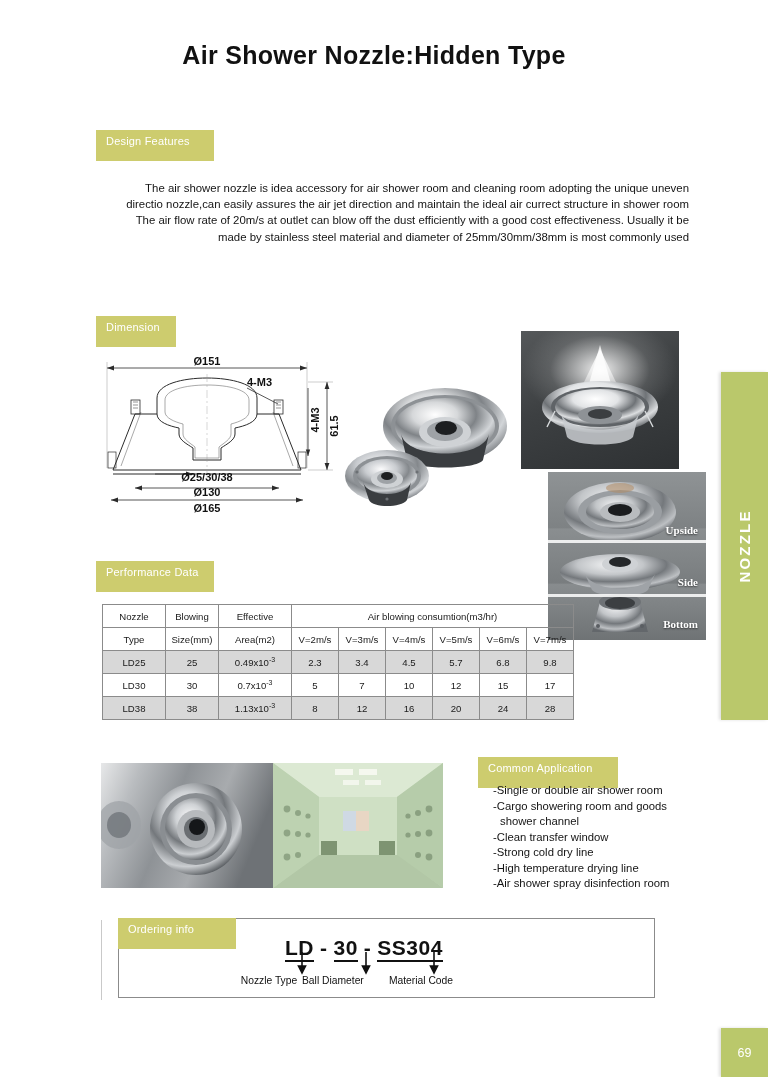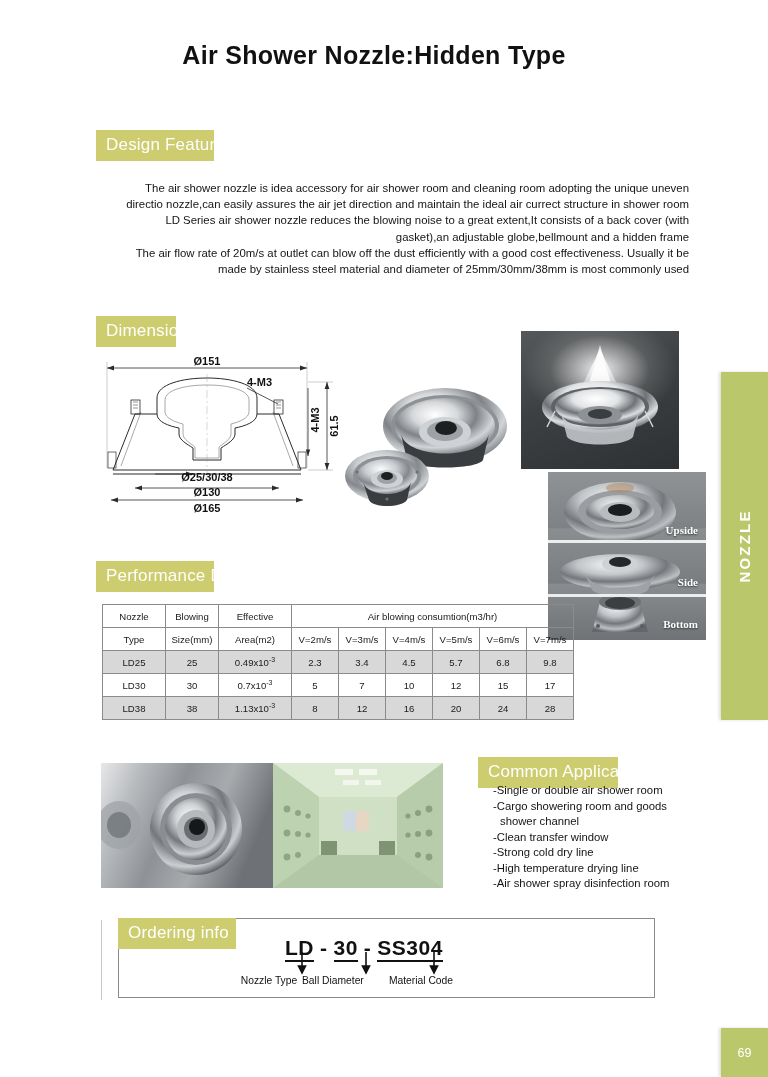--- a/index.html
+++ b/index.html
@@ -27,22 +27,22 @@
     letter-spacing: 0.3px;
     color: #111;
     margin-left: 24px;
   }
 
   
   .badge {
     position: absolute;
     background: #cdcc6e;
     color: #ffffff;
-    font-size: 17px;
-    padding: 5px 10px 6px 10px;
+    font-size: 11px;
+    padding: 5px 10px 14px 10px;
     letter-spacing: 0.2px;
     white-space: nowrap;
     box-sizing: border-box;
   }
   #badge-design   { left: 96px;  top: 130px; width: 118px; }
   #badge-dim      { left: 96px;  top: 316px; width: 80px; }
   #badge-perf     { left: 96px;  top: 561px; width: 118px; }
   #badge-common   { left: 478px; top: 757px; width: 140px; }
   #badge-order    { left: 118px; top: 918px; width: 118px; }
 
@@ -215,21 +215,20 @@
 </style>
 </head>
 <body>
 
 <div class="page-title">Air Shower Nozzle:Hidden Type</div>
 
 <div class="badge" id="badge-design">Design Features</div>
 
 <div class="body-text">
   <p>The air shower nozzle is idea accessory for air shower room and cleaning room adopting the unique uneven directio nozzle,can easily assures the air jet direction and maintain the ideal air currect structure in shower room</p>
-  <p class="p2">LD Series air shower nozzle reduces the blowing noise to a great extent,It consists of a back cover (with gasket),an adjustable globe,bellmount and a hidden frame</p>
   <p class="p2">The air flow rate of 20m/s at outlet can blow off the dust efficiently with a good cost effectiveness. Usually it be made by stainless steel material and diameter of 25mm/30mm/38mm is most commonly used</p>
 </div>
 
 <div class="badge" id="badge-dim">Dimension</div>
 
 <div class="drawing-wrap">
   <svg width="250" height="170" viewBox="0 0 250 170">
     <g stroke="#2b2b2b" fill="none" stroke-width="0.8">
 
       <line x1="12" y1="20" x2="212" y2="20"></line>

